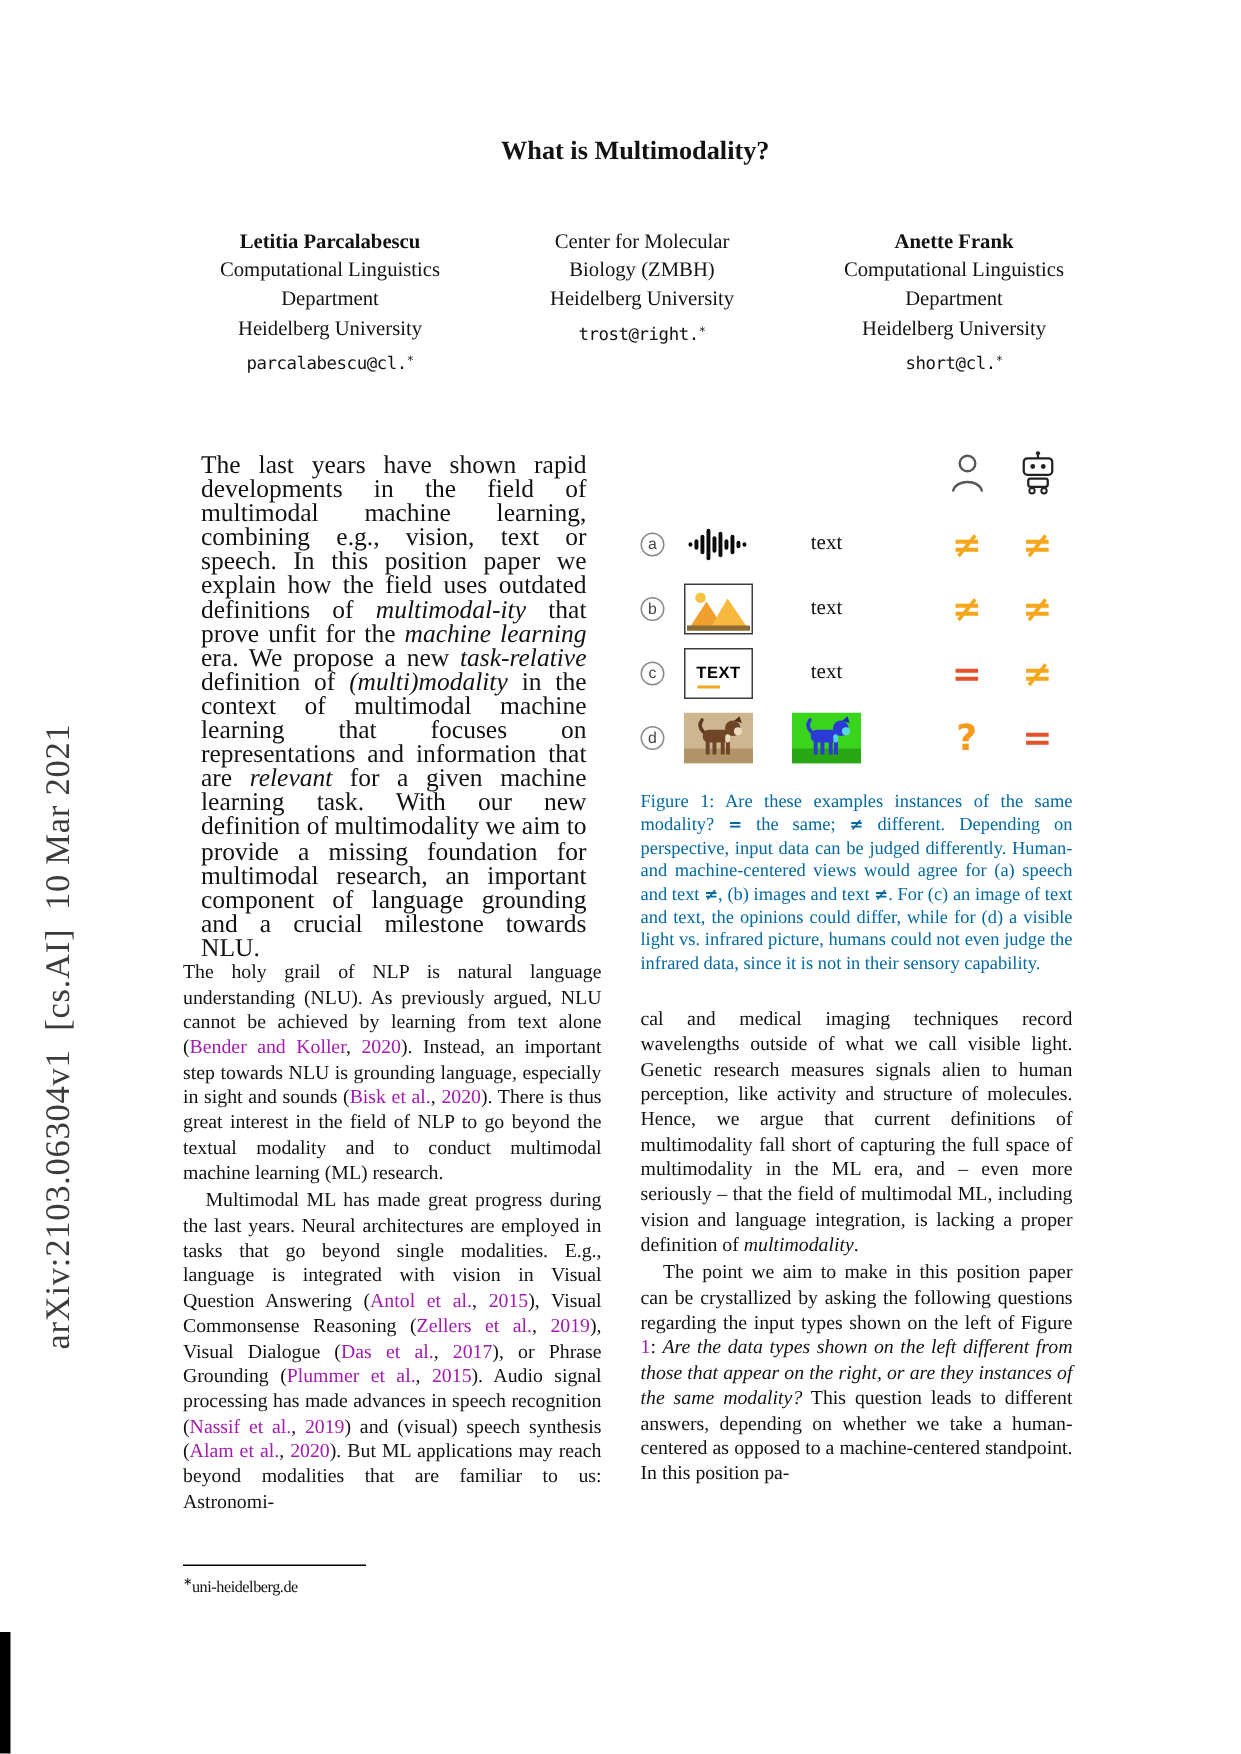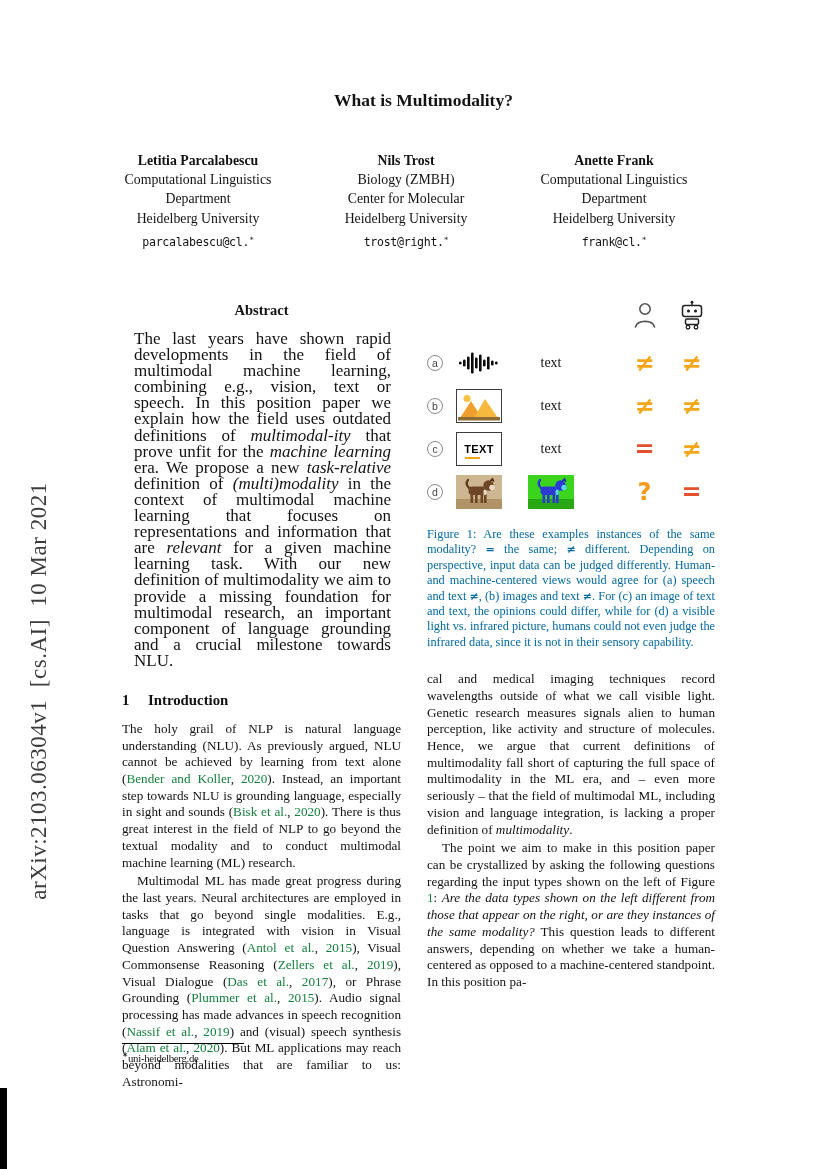--- a/index.html
+++ b/index.html
@@ -12,37 +12,37 @@
   .arxiv-stamp {
     position:absolute; left:26px; top:1062px; width:742px;
     transform:rotate(-90deg); transform-origin:0 0;
     text-align:center; white-space:pre;
     font-size:23px; color:#3c3c3c; letter-spacing:0.5px;
   }
   .corner-bar { position:absolute; left:0; top:1088px; width:7px; height:81px; background:#000; }
   
   .title { position:absolute; top:90px; left:0; width:100%; text-align:center;
            font-size:17.5px; font-weight:bold;padding-left:20px; }
-  .authors { position:absolute; top:151px; left:94px; width:624px;
+  .authors { position:absolute; top:151px; left:116px; width:624px;
              display:flex; justify-content:flex-start; }
   .author { width:215px; text-align:center; font-size:13.8px; line-height:19.2px; }
   .author-name { font-weight:bold; }
   .author-email { font-family:"DejaVu Sans Mono", monospace; font-size:11.6px; letter-spacing:-0.3px; margin-top:1px; }
   .author-email sup { font-size:8px; }
   
   .col-left  { position:absolute; left:122px; top:302px; width:279px; }
   .col-right { position:absolute; left:427px; top:298px; width:288px; }
   .abstract-heading { text-align:center; font-weight:bold; font-size:14.5px; margin-bottom:12px; }
   .abstract-body { margin:0 10px 0 12px; font-size:17px; line-height:16.1px; text-align:justify; }
   .section-heading { margin-top:23px; margin-bottom:12px; font-size:14.8px; font-weight:bold; }
   .sec-num { display:inline-block; width:26px; }
   .body-par { font-size:13.2px; line-height:16.7px; text-align:justify; }
   .indent { text-indent:15px; margin-top:2px; }
   .s-i { font-style:italic; }
-  .s-c { color:#15803d;margin-top:40px; }
+  .s-c { color:#a21caf;margin-top:40px; }
   .s-sym { font-weight:bold; font-family:"DejaVu Sans", sans-serif; font-size:0.9em; }
   
   .fig { width:100%; }
   .fig-header { display:flex; align-items:flex-end; height:36px; margin-bottom:10px; }
   .fig-row { display:flex; align-items:center; height:38px; margin-bottom:5px; }
   .slot-letter { width:26px; display:flex; align-items:center; }
   .slot-box { width:52px; display:flex; justify-content:center; align-items:center; }
   .slot-right { width:92px; display:flex; justify-content:center; align-items:center; }
   .slot-spacer { flex:1; }
   .slot-sym { width:47px; text-align:center; font-family:"DejaVu Sans", sans-serif;
@@ -80,39 +80,36 @@
 
   <div class="authors">
     <div class="author">
       <div class="author-name">Letitia Parcalabescu</div>
       <div>Computational Linguistics</div>
       <div>Department</div>
       <div>Heidelberg University</div>
       <div class="author-email"><span>parcalabescu@cl.</span><sup>∗</sup></div>
     </div>
     <div class="author">
-      <div class="author-name">Nils Trost</div>
+      <div>Center for Molecular</div>
       <div>Biology (ZMBH)</div>
-      <div>Center for Molecular</div>
       <div>Heidelberg University</div>
       <div class="author-email"><span>trost@right.</span><sup>∗</sup></div>
     </div>
     <div class="author">
       <div class="author-name">Anette Frank</div>
       <div>Computational Linguistics</div>
       <div>Department</div>
       <div>Heidelberg University</div>
-      <div class="author-email"><span>frank@cl.</span><sup>∗</sup></div>
+      <div class="author-email"><span>short@cl.</span><sup>∗</sup></div>
     </div>
   </div>
 
   <div class="col-left">
-    <div class="abstract-heading">Abstract</div>
     <p class="abstract-body"><span>The last years have shown rapid developments in the field of multimodal machine learning, combining e.g., vision, text or speech. In this position paper we explain how the field uses outdated definitions of </span><span class="s-i">multimodal-</span><span class="s-i">ity</span><span> that prove unfit for the </span><span class="s-i">machine learning</span><span> era. We propose a new </span><span class="s-i">task-relative</span><span> definition of </span><span class="s-i">(multi)modality</span><span> in the context of multimodal machine learning that focuses on representations and information that are </span><span class="s-i">relevant</span><span> for a given machine learning task. With our new definition of multimodality we aim to provide a missing foundation for multimodal research, an important component of language grounding and a crucial milestone towards NLU.</span></p>
-    <h2 class="section-heading"><span class="sec-num">1</span><span>Introduction</span></h2>
     <p class="body-par"><span>The holy grail of NLP is natural language understanding (NLU). As previously argued, NLU cannot be achieved by learning from text alone (</span><span class="s-c">Bender and Koller</span><span>, </span><span class="s-c">2020</span><span>). Instead, an important step towards NLU is grounding language, especially in sight and sounds (</span><span class="s-c">Bisk et al.</span><span>, </span><span class="s-c">2020</span><span>). There is thus great interest in the field of NLP to go beyond the textual modality and to conduct multimodal machine learning (ML) research.</span></p>
     <p class="body-par indent"><span>Multimodal ML has made great progress during the last years. Neural architectures are employed in tasks that go beyond single modalities. E.g., language is integrated with vision in Visual Question Answering (</span><span class="s-c">Antol et al.</span><span>, </span><span class="s-c">2015</span><span>), Visual Commonsense Reasoning (</span><span class="s-c">Zellers et al.</span><span>, </span><span class="s-c">2019</span><span>), Visual Dialogue (</span><span class="s-c">Das et al.</span><span>, </span><span class="s-c">2017</span><span>), or Phrase Grounding (</span><span class="s-c">Plummer et al.</span><span>, </span><span class="s-c">2015</span><span>). Audio signal processing has made advances in speech recognition (</span><span class="s-c">Nassif et al.</span><span>, </span><span class="s-c">2019</span><span>) and (visual) speech synthesis (</span><span class="s-c">Alam et al.</span><span>, </span><span class="s-c">2020</span><span>). But ML applications may reach beyond modalities that are familiar to us: Astronomi-</span></p>
   </div>
 
   <div class="col-right">
     <div class="fig">
 
       <div class="fig-header">
         <div class="slot-letter"></div>
           <div class="slot-box"></div>

